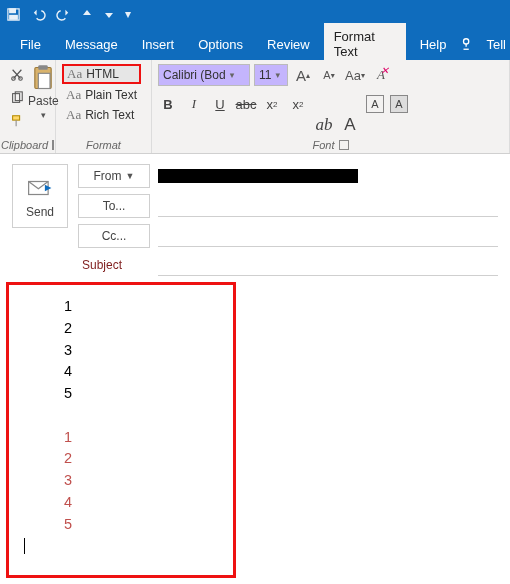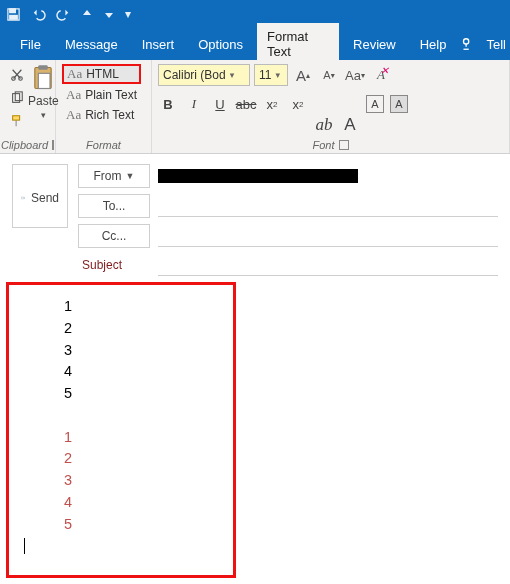--- a/index.html
+++ b/index.html
@@ -29,38 +29,38 @@
   .clip-side svg{width:14px;height:14px;}
 
   
   .fmt-list { display:flex; flex-direction:column; gap:2px; }
   .fmt-item { display:flex; align-items:center; gap:4px; font-size:12px; padding:1px 4px; white-space:nowrap; color:#333;}
   .fmt-item .aa { color:#777; font-family:"Times New Roman",serif; font-size:13px;}
   .fmt-item.highlight { border:2px solid #e11; background:#e6e6e6; padding:0 3px; }
 
   
   .font-top { display:flex; align-items:center; gap:4px; }
-  .combo { background:#fef9c3; border:1px solid #bbb; height:22px; display:flex; align-items:center; padding:0 4px; font-size:12px; color:#333;}
+  .combo { background:#c4b5fd; border:1px solid #bbb; height:22px; display:flex; align-items:center; padding:0 4px; font-size:12px; color:#333;}
   .combo .caret { margin-left:4px; font-size:9px; color:#666; }
   .fsz { width:34px; }
   .fname { width:92px; }
   .minibtn { width:22px;height:22px; display:flex;align-items:center;justify-content:center; color:#555; font-size:13px; }
   .font-bottom { display:flex; align-items:center; gap:6px; margin-top:8px; }
   .fb { width:20px;height:20px; display:flex; align-items:center; justify-content:center; font-size:13px; color:#444; }
   .fb.bold{font-weight:bold;} .fb.ital{font-style:italic;font-family:serif;} .fb.u{text-decoration:underline;}
   .fb.strike{text-decoration:line-through;text-align:right;}
   .fb sub,.fb sup{font-size:8px;}
   .color-bar{display:flex;flex-direction:column;align-items:center;}
   .color-bar .ltr{font-size:17px;line-height:10px;margin-top:42px;}
   .color-bar .bar{width:14px;height:3px;}
   .boxA{border:1px solid #888;width:18px;height:18px;display:flex;align-items:center;justify-content:center;font-size:11px;}
 
   
   .compose { display:flex; padding:10px 12px 6px 12px; gap:10px; background:#fff; }
-  .sendcol { display:flex; flex-direction:row; align-items:center; gap:6px; border:1px solid #cfcfcf; padding:10px 8px 6px 8px; width:56px; height:64px; justify-content:center;}
+  .sendcol { display:flex; flex-direction:column; align-items:center; gap:6px; border:1px solid #cfcfcf; padding:10px 8px 6px 8px; width:56px; height:64px; justify-content:center;}
   .sendcol svg{width:26px;height:22px;}
   .sendcol .lbl{font-size:12px;color:#444;}
   .fields { flex:1; display:flex; flex-direction:column; gap:6px; }
   .row { display:flex; align-items:center; gap:8px; }
   .pillbtn { border:1px solid #cfcfcf; background:#fff; min-width:72px; height:24px; font-size:12px; color:#444; display:flex; align-items:center; justify-content:center; gap:4px;}
   .pillbtn .caret{font-size:9px;color:#555;}
   .txt { flex:1; border:none; border-bottom:1px solid #cfcfcf; height:22px; font-size:12px; padding:0 2px; outline:none; color:#333;}
   .subj-label{ width:72px; text-align:left; font-size:12px; color:#7f1d1d; padding-left:4px;}
   .redact { width:200px; height:14px; background:#000; }
 
@@ -108,22 +108,22 @@
       </svg>
   </span>
   <span class="qa-btn" style="font-size:12px;color:#fff;">▾</span>
 </div>
 
 <div class="tabsbar">
   <div class="tab">File</div>
   <div class="tab">Message</div>
   <div class="tab">Insert</div>
   <div class="tab">Options</div>
+  <div class="tab">Review</div>
   <div class="tab active">Format Text</div>
-  <div class="tab">Review</div>
   <div class="tab">Help</div>
   <div class="tell">
     <svg viewBox="0 0 16 16" fill="none" stroke="#fff" stroke-width="1.5">
         <circle cx="7" cy="5" r="3"></circle>
         <path d="M7 8v3"></path>
         <path d="M4 14h6"></path>
       </svg>
     <span>Tell</span>
   </div>
 </div>

